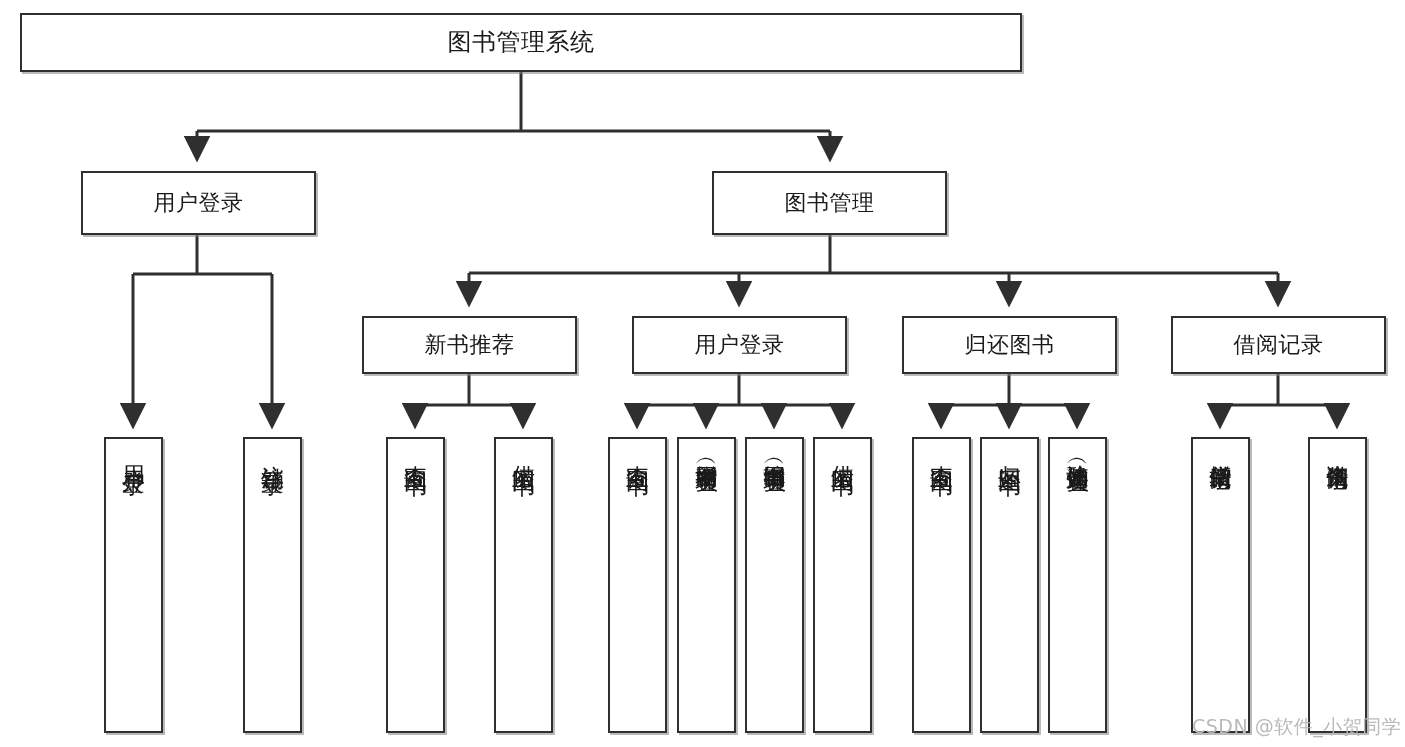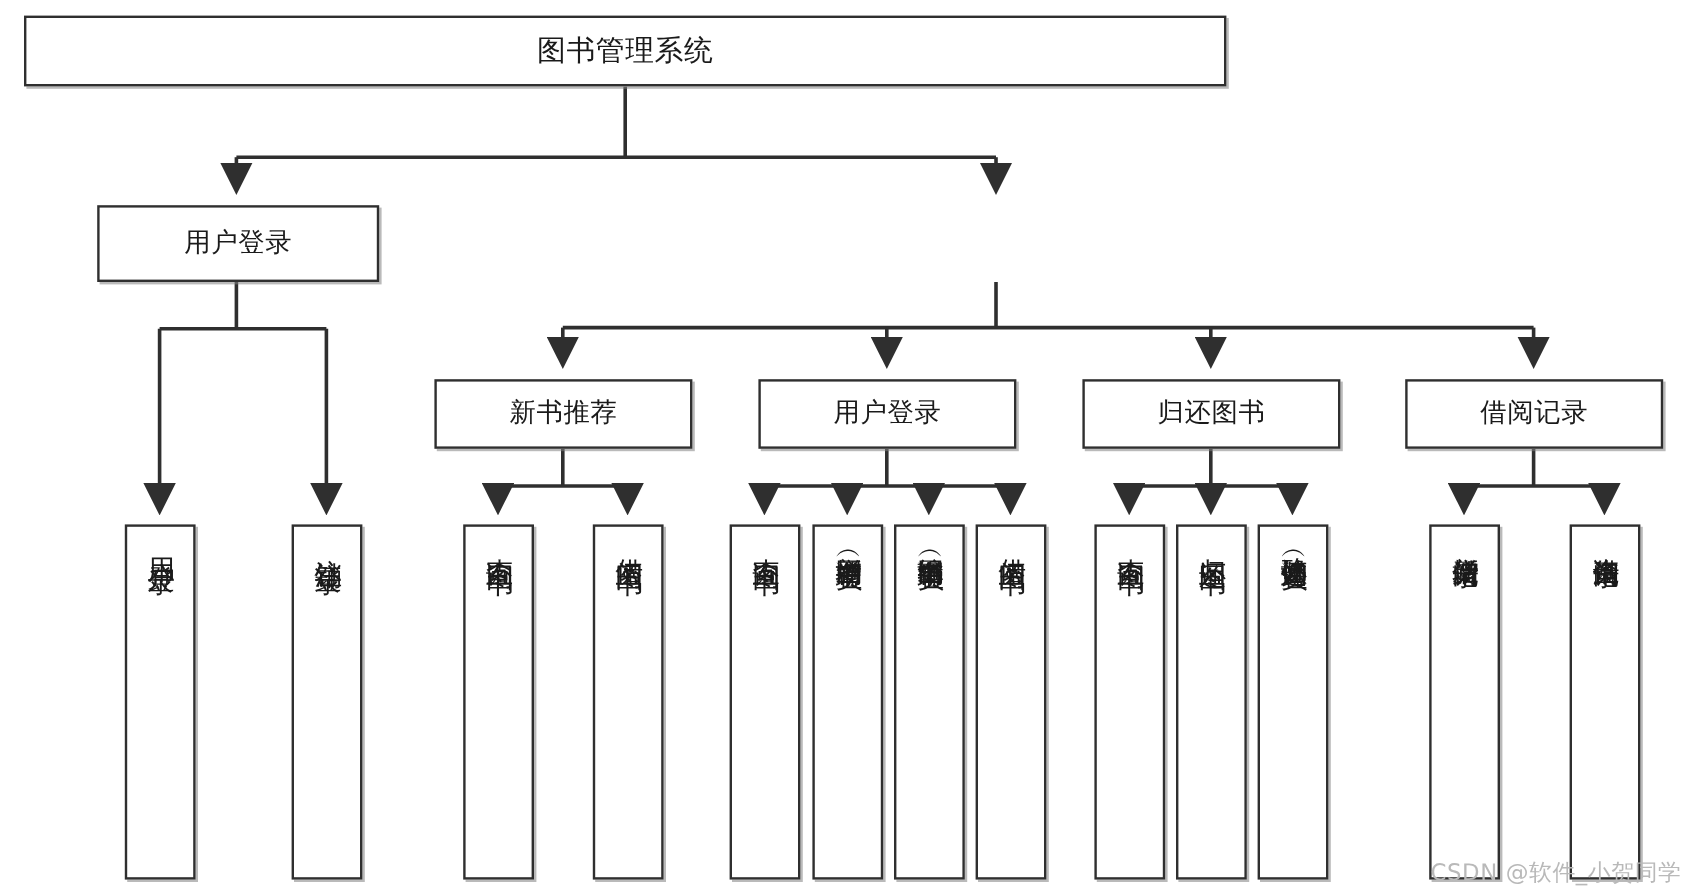--- a/index.html
+++ b/index.html
@@ -130,20 +130,23 @@
     </g>
   </svg>
 
   <div class="node node-root" style="left:20px; top:13px; width:1002px; height:59px;">
     <span class="label">图书管理系统</span>
   </div>
 
   <div class="node node-l1" style="left:81px; top:171px; width:235px; height:64px;">
     <span class="label">用户登录</span>
   </div>
+  <div class="node node-l1" style="left:712px; top:171px; width:235px; height:64px;">
+    <span class="label">图书管理</span>
+  </div>
 
   <div class="node node-l2" style="left:362px; top:316px; width:215px; height:58px;">
     <span class="label">新书推荐</span>
   </div>
   <div class="node node-l2" style="left:632px; top:316px; width:215px; height:58px;">
     <span class="label">用户登录</span>
   </div>
   <div class="node node-l2" style="left:902px; top:316px; width:215px; height:58px;">
     <span class="label">归还图书</span>
   </div>

